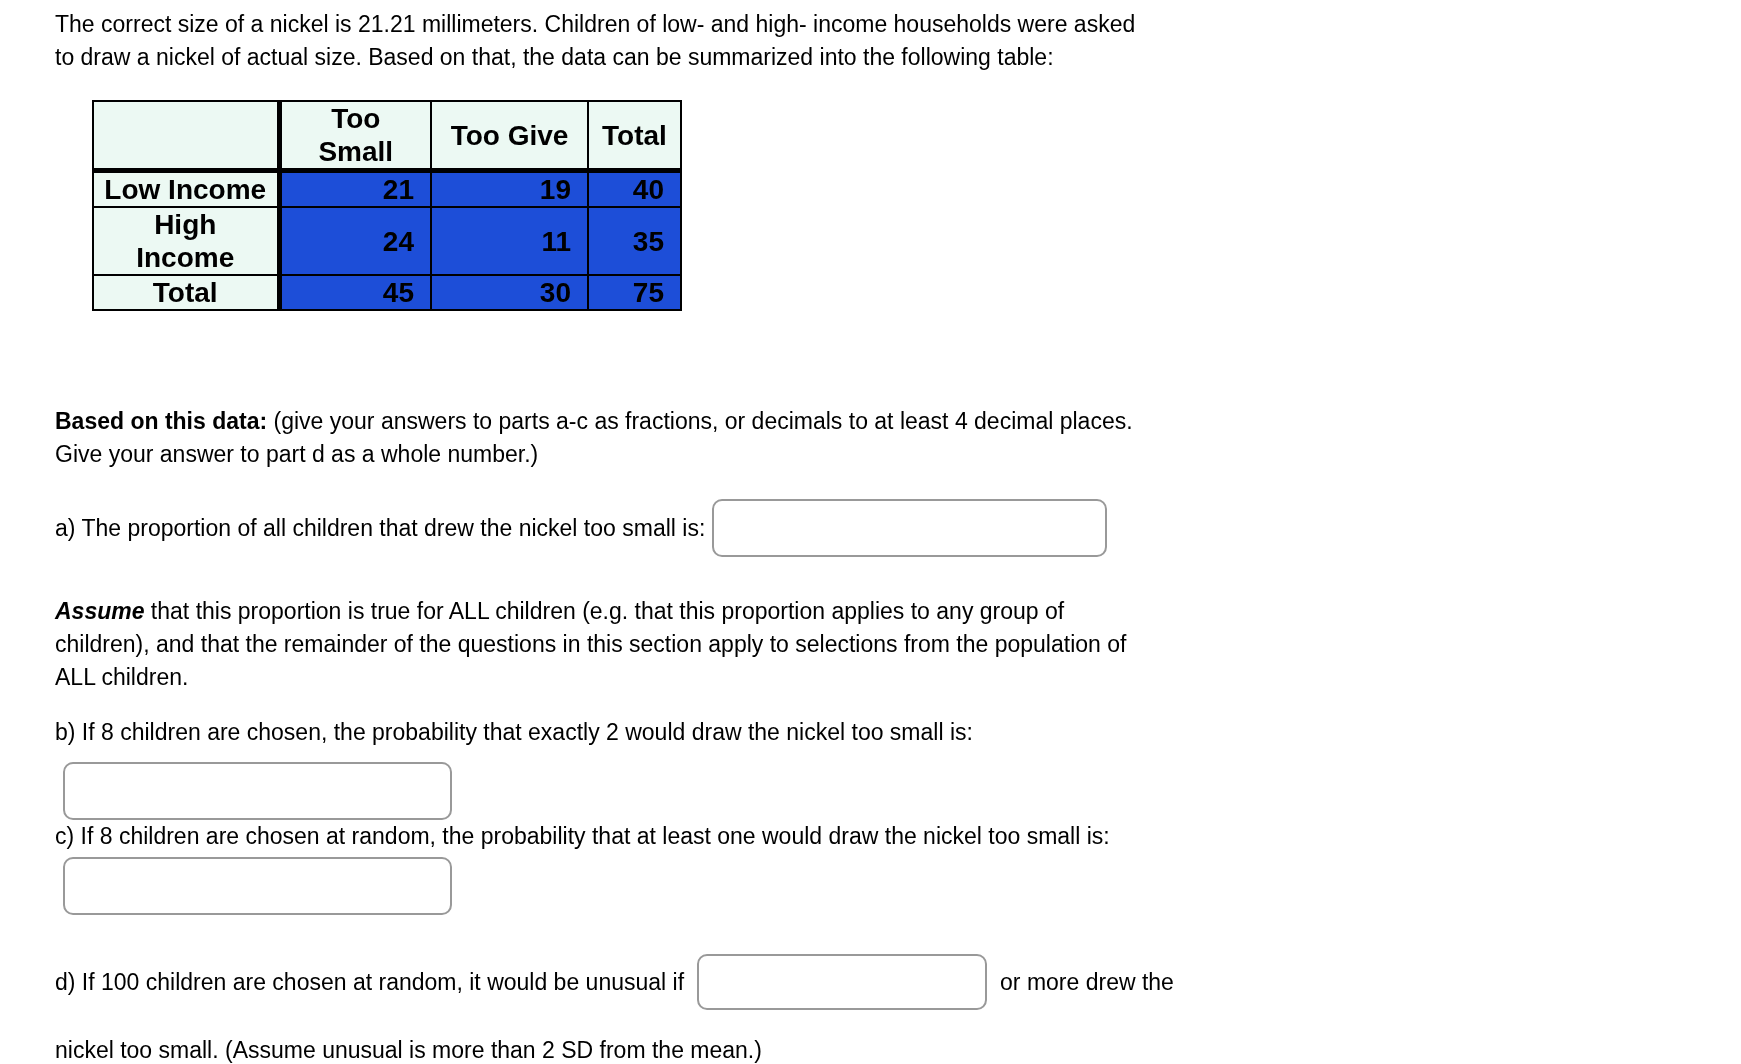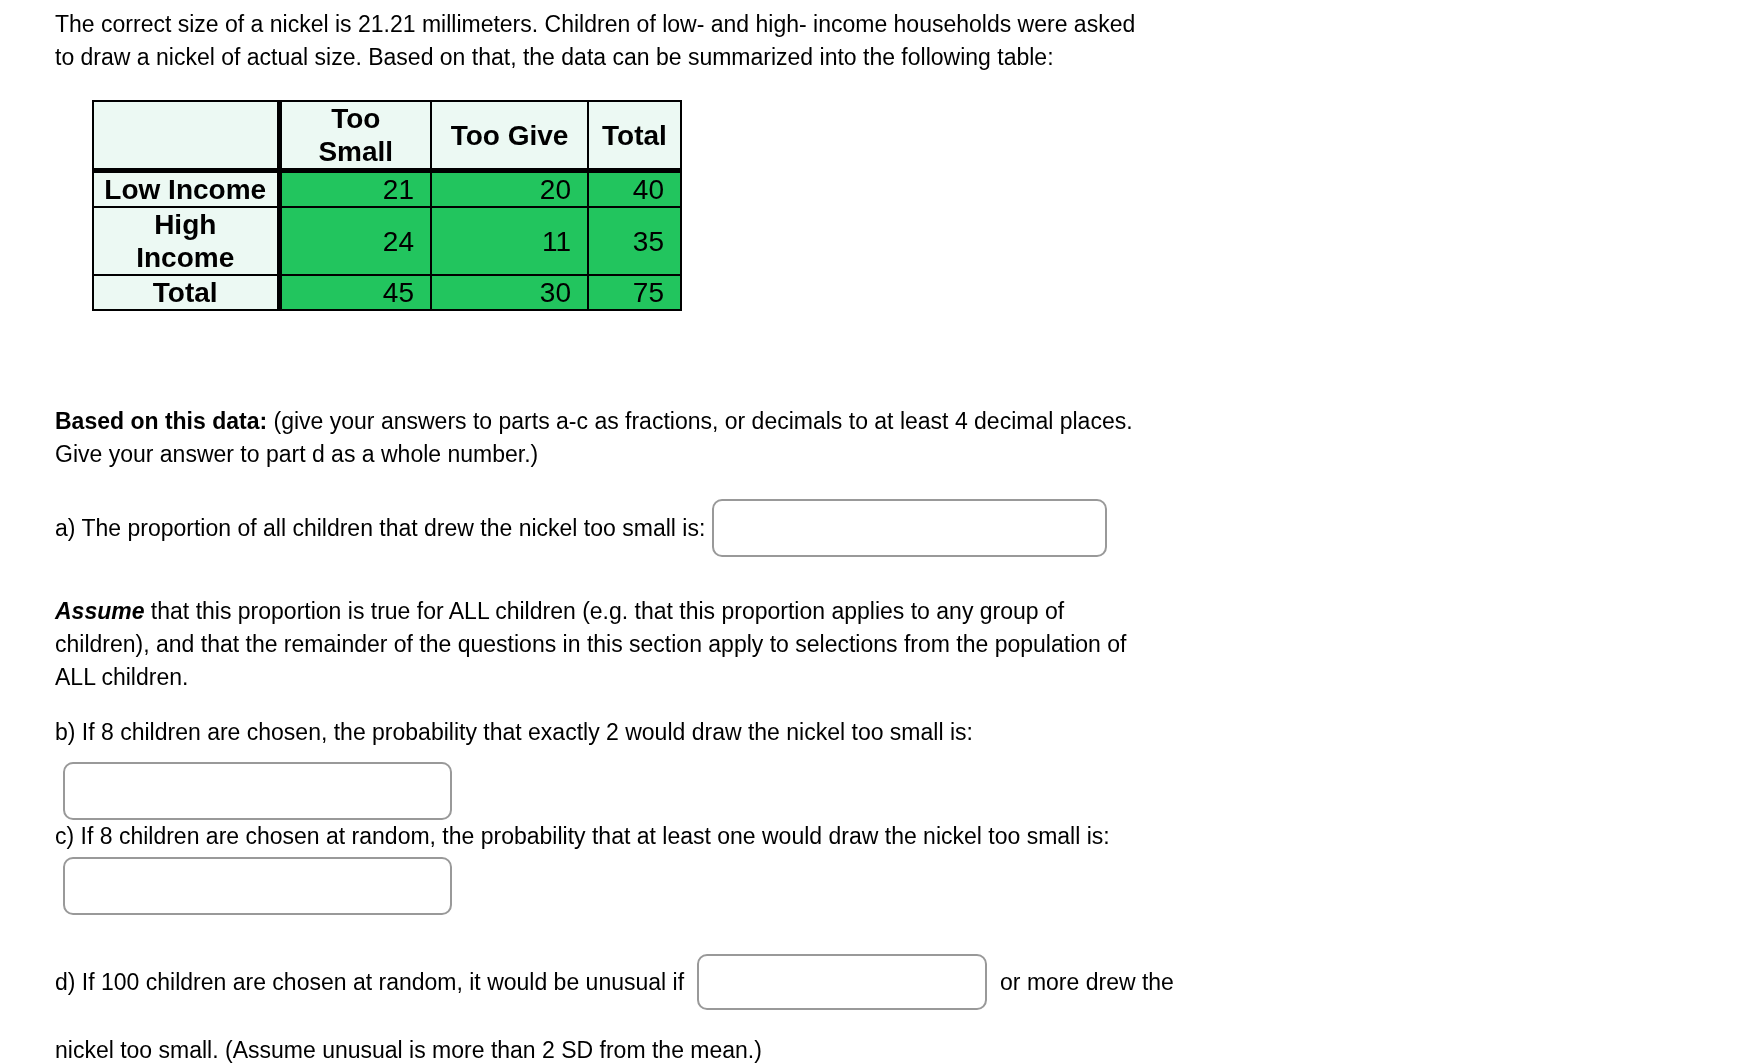--- a/index.html
+++ b/index.html
@@ -28,21 +28,21 @@
   }
   table.data-table th, table.data-table td {
     border: 2px solid #000000;
     height: 35px;
     padding: 0 10px;
     box-sizing: border-box;
   }
   table.data-table tr.head-row th { border-bottom: 5px solid #000000; }
   .cell-mint  { background: #ecf9f3; font-weight: 700; text-align: center; }
   .col-label  { border-right: 5px solid #000000 !important; }
-  .cell-num   { background: #22c55e; text-align: right; padding-right: 16px !important; font-weight: 400; }
+  .cell-num   { background: #1d4ed8; text-align: right; padding-right: 16px !important; font-weight: 700; }
   .w-rowhead { width: 186px; }
   .w-c1 { width: 152px; }
   .w-c2 { width: 157px; }
   .w-c3 { width: 93px; }
 
   
   .ans-box {
     box-sizing: border-box;
     border: 2px solid #999999;
     border-radius: 10px;
@@ -88,21 +88,21 @@
     <tbody>
         <tr class="head-row">
       <th class="cell-mint col-label w-rowhead"></th>
       <th class="cell-mint w-c1">Too Small</th>
       <th class="cell-mint w-c2">Too Give</th>
       <th class="cell-mint w-c3">Total</th>
     </tr>
     <tr>
       <th class="cell-mint col-label">Low Income</th>
       <td class="cell-num">21</td>
-      <td class="cell-num">20</td>
+      <td class="cell-num">19</td>
       <td class="cell-num">40</td>
     </tr>
     <tr>
       <th class="cell-mint col-label">High Income</th>
       <td class="cell-num">24</td>
       <td class="cell-num">11</td>
       <td class="cell-num">35</td>
     </tr>
     <tr>
       <th class="cell-mint col-label">Total</th>

